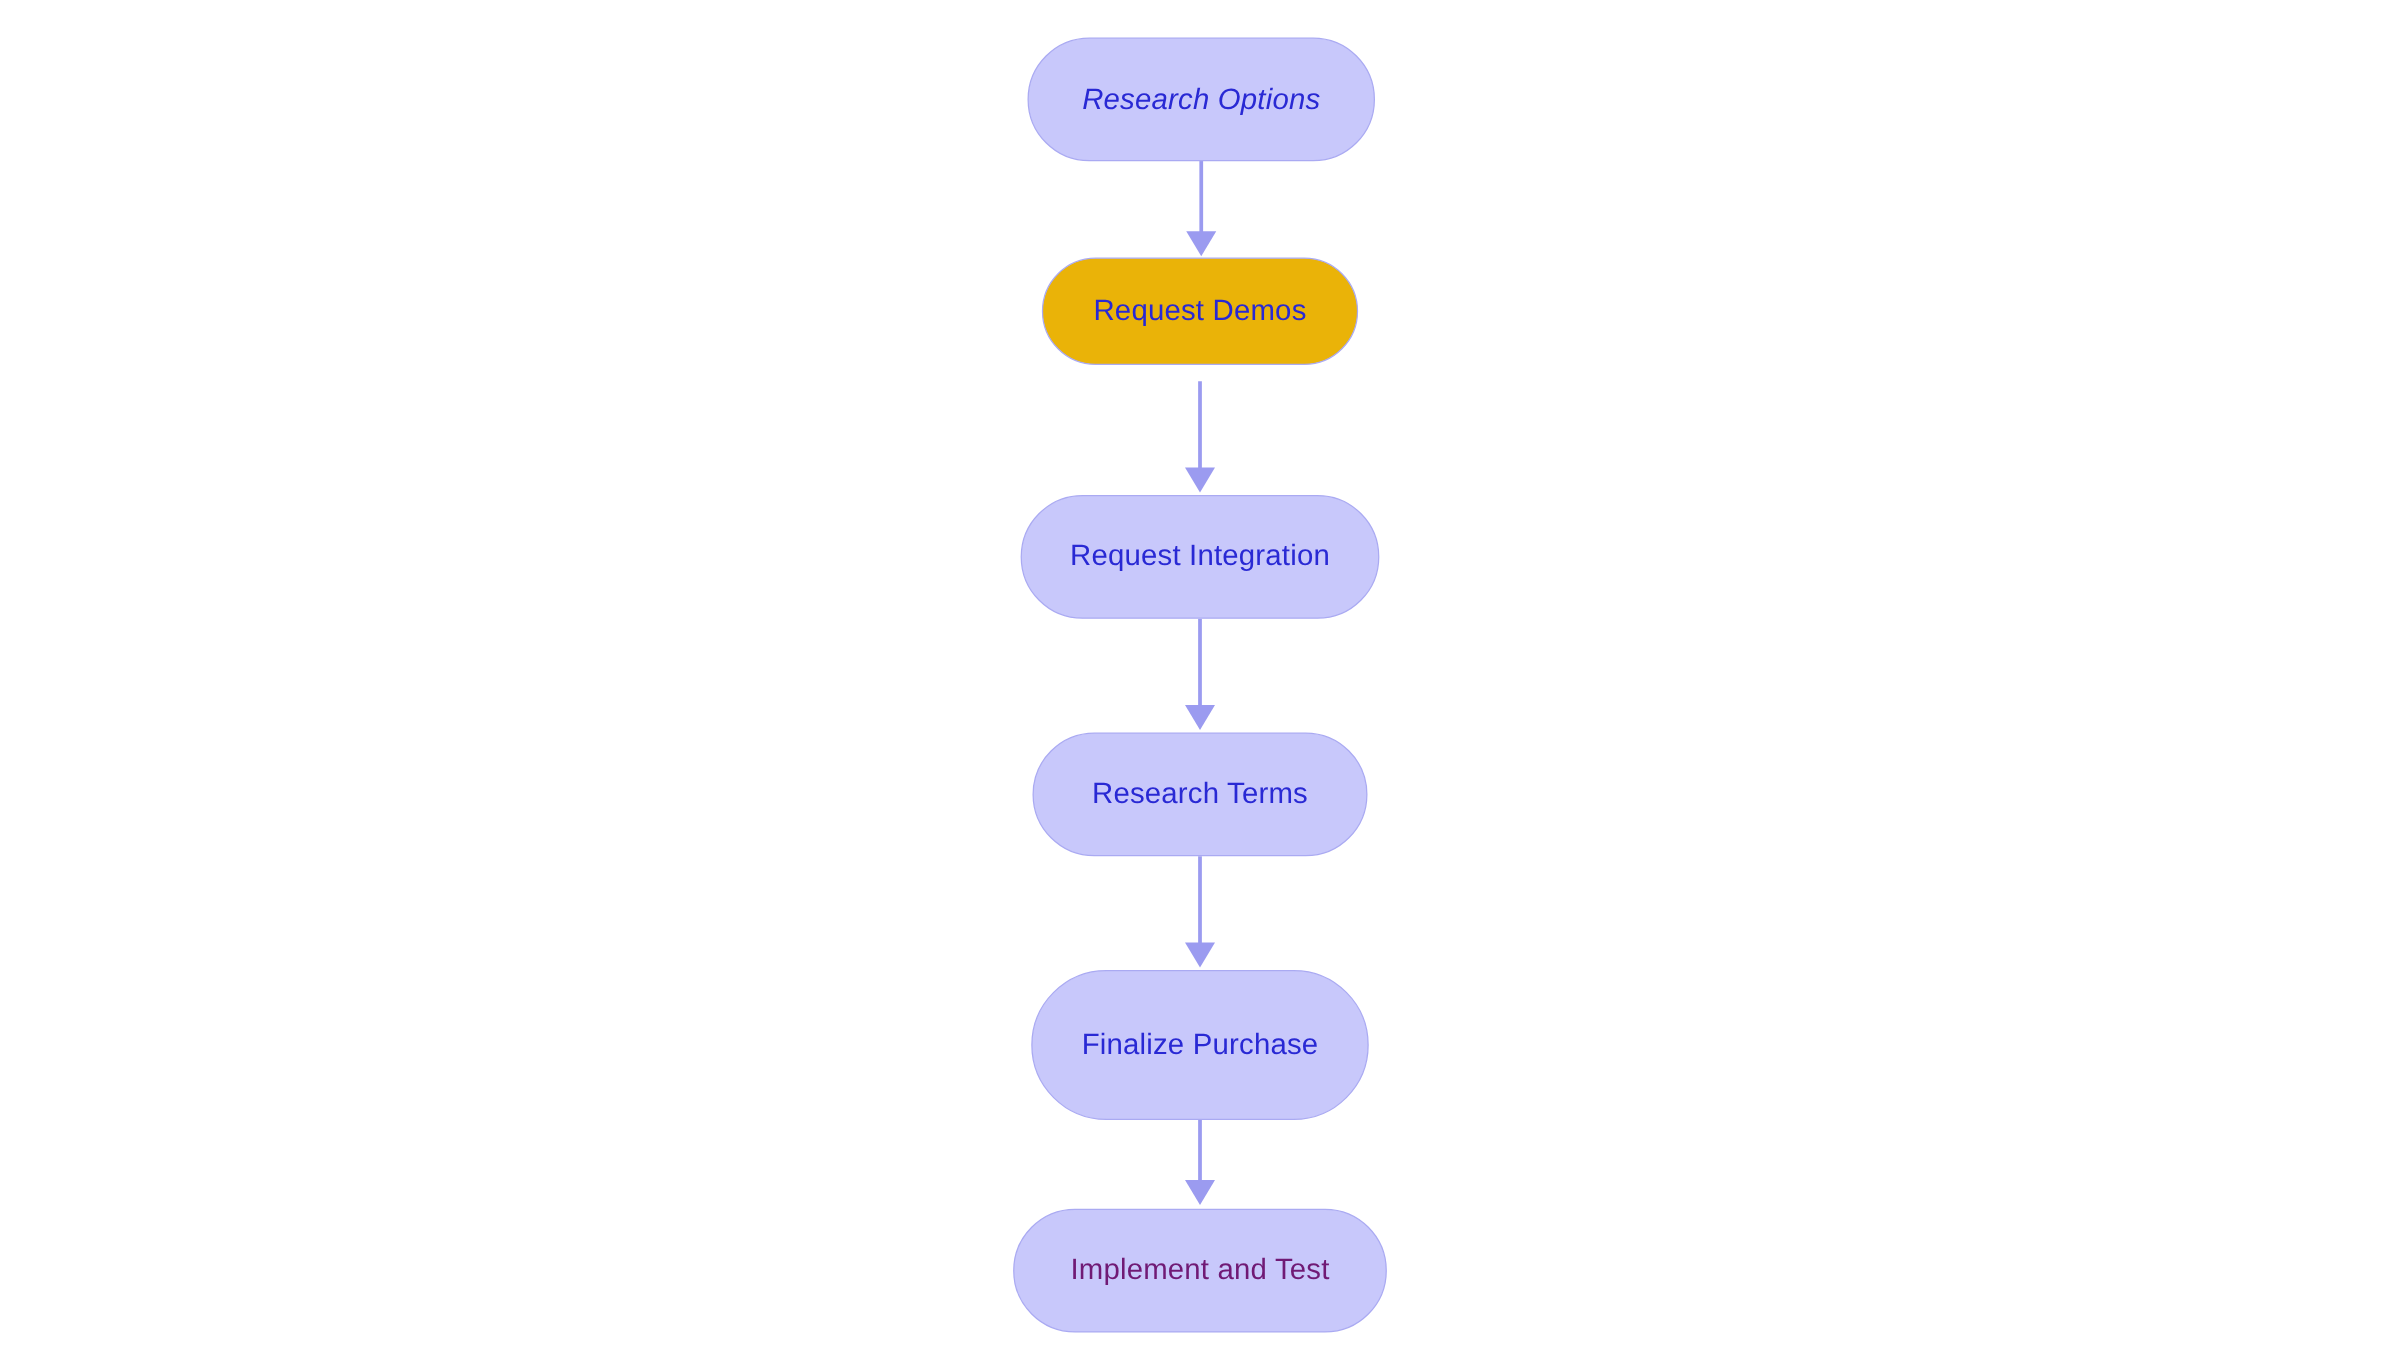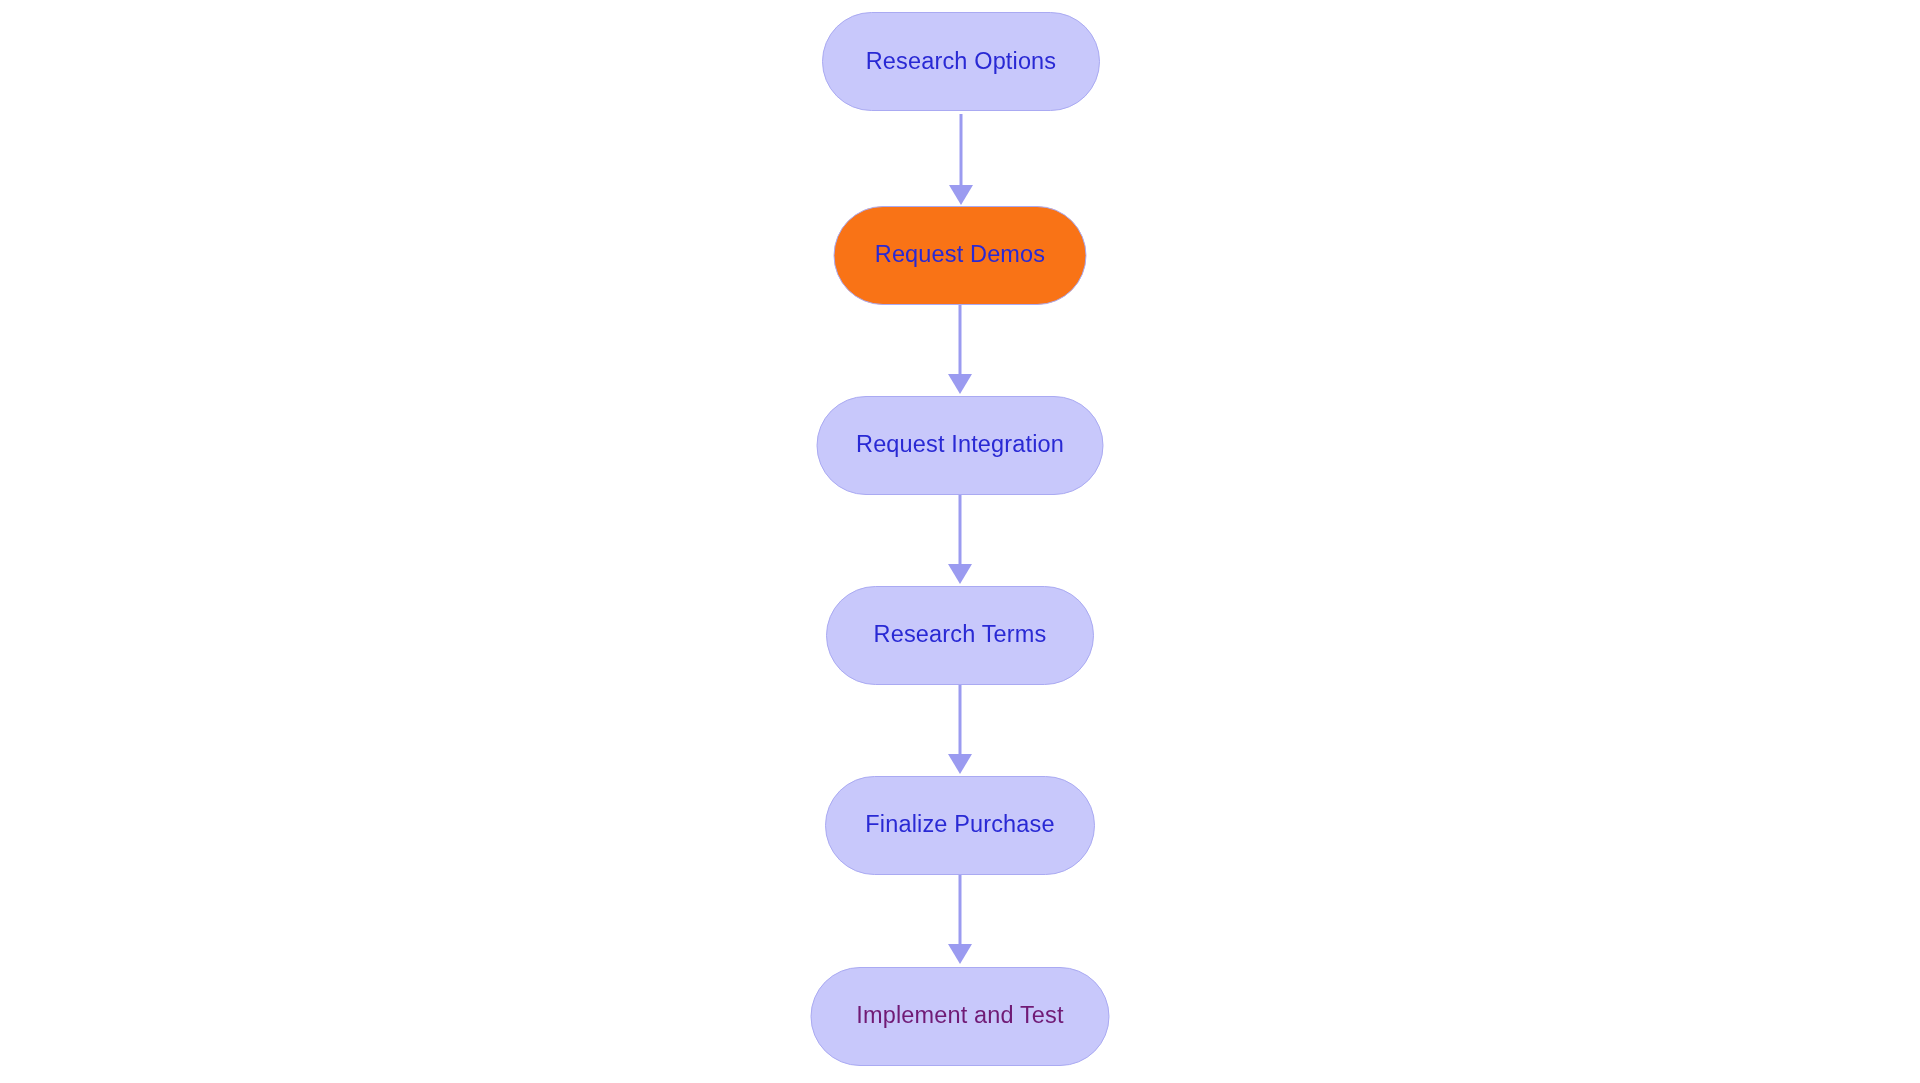--- a/index.html
+++ b/index.html
@@ -76,33 +76,33 @@
         <line x1="960" y1="685" x2="960" y2="755" stroke="#9b9bf0" stroke-width="3"></line>
         <polygon points="948,754 972,754 960,774" fill="#9b9bf0"></polygon>
       </g>
       <g>
         <line x1="960" y1="875" x2="960" y2="945" stroke="#9b9bf0" stroke-width="3"></line>
         <polygon points="948,944 972,944 960,964" fill="#9b9bf0"></polygon>
       </g>
     </svg>
 
   <div id="node-layer">
-      <div class="node" style="left: 961px; top: 12px; width: 278px; height: 99px; background: rgb(200, 200, 251); border-color: rgb(170, 170, 242);">
+      <div class="node" style="left: 961px; top: 30px; width: 278px; height: 99px; background: rgb(200, 200, 251); border-color: rgb(170, 170, 242); font-style: italic;">
         <span class="node-label" style="color: rgb(41, 41, 212);">Research Options</span>
       </div>
-      <div class="node" style="left: 960px; top: 205.5px; width: 253px; height: 99px; background: #f97316; border-color: rgb(170, 170, 242);">
+      <div class="node" style="left: 960px; top: 205.5px; width: 253px; height: 86px; background: #eab308; border-color: rgb(170, 170, 242);">
         <span class="node-label" style="color: rgb(41, 41, 212);">Request Demos</span>
       </div>
       <div class="node" style="left: 960px; top: 395.5px; width: 287px; height: 99px; background: rgb(200, 200, 251); border-color: rgb(170, 170, 242);">
         <span class="node-label" style="color: rgb(41, 41, 212);">Request Integration</span>
       </div>
       <div class="node" style="left: 960px; top: 585.5px; width: 268px; height: 99px; background: rgb(200, 200, 251); border-color: rgb(170, 170, 242);">
         <span class="node-label" style="color: rgb(41, 41, 212);">Research Terms</span>
       </div>
-      <div class="node" style="left: 960px; top: 775.5px; width: 270px; height: 99px; background: rgb(200, 200, 251); border-color: rgb(170, 170, 242);">
+      <div class="node" style="left: 960px; top: 775.5px; width: 270px; height: 120px; background: rgb(200, 200, 251); border-color: rgb(170, 170, 242);">
         <span class="node-label" style="color: rgb(41, 41, 212);">Finalize Purchase</span>
       </div>
       <div class="node" style="left: 960px; top: 966.5px; width: 299px; height: 99px; background: rgb(200, 200, 251); border-color: rgb(170, 170, 242);">
         <span class="node-label" style="color: #701a75;">Implement and Test</span>
       </div>
     </div>
 
 </div>
 
 </body></html>

